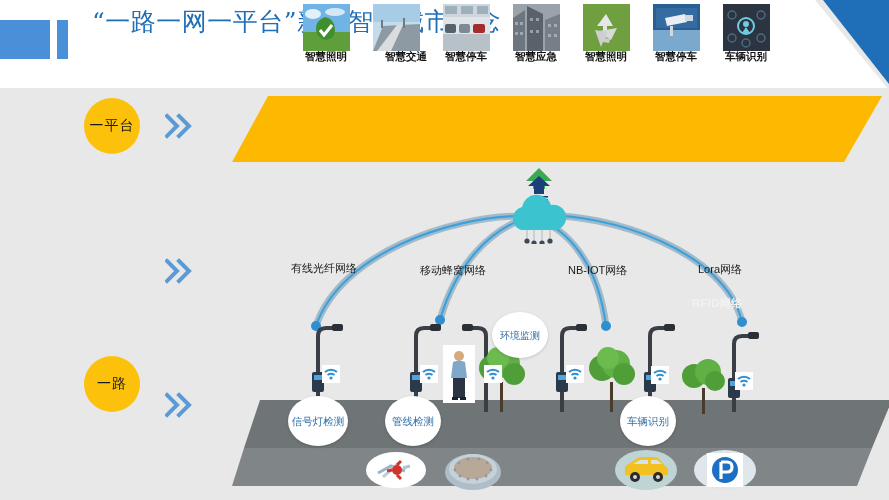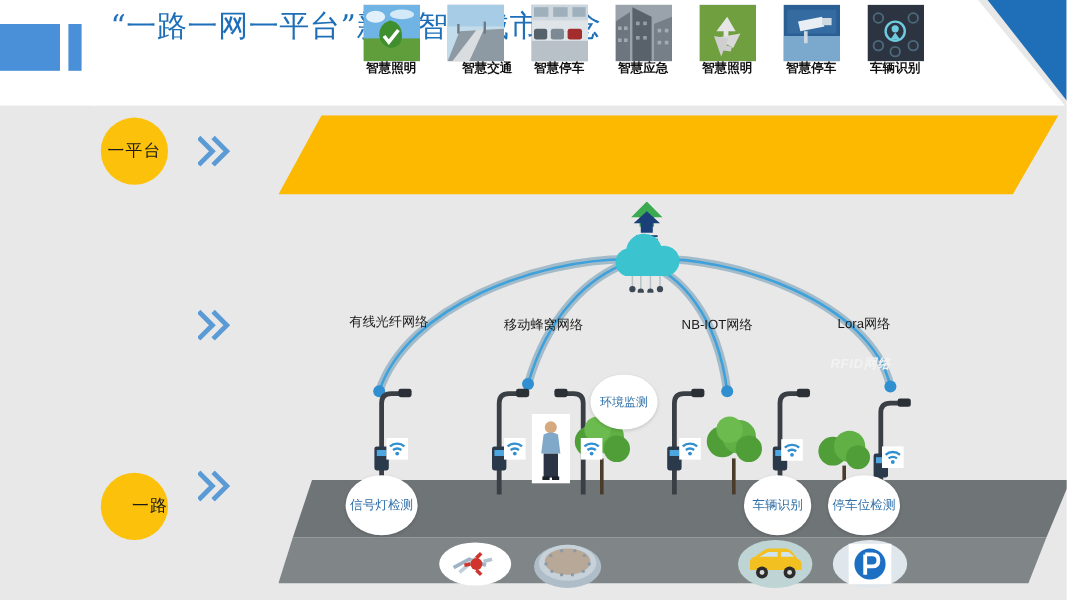--- a/index.html
+++ b/index.html
@@ -105,21 +105,20 @@
     white-space: nowrap;
   }
   .rfid-ghost {
     position: absolute;
     left: 692px; top: 296px;
     font-size: 11px;
     color: #f2f2f2;
     letter-spacing: 0.5px;
     white-space: nowrap;
     font-weight: bold;
-    font-style: italic;
   }
 
   .bubble {
     position: absolute;
     border-radius: 50%;
     background: #ffffff;
     display: flex; align-items: center; justify-content: center;
     text-align: center;
     color: #2f6fa8;
     font-size: 10.5px;
@@ -334,21 +333,21 @@
     <circle cx="46" cy="75" r="2.6" fill="#3d4a55"></circle>
     <circle cx="54" cy="73" r="2.6" fill="#3d4a55"></circle>
   </svg>
 
   <div class="net-label" style="left:291px; top:261px;">有线光纤网络</div>
   <div class="net-label" style="left:420px; top:263px;">移动蜂窝网络</div>
   <div class="net-label" style="left:568px; top:263px;">NB-IOT网络</div>
   <div class="net-label" style="left:698px; top:262px;">Lora网络</div>
   <div class="rfid-ghost">RFID网络</div>
 
-  <div class="row-label" style="left:84px; top:394px;justify-content:flex-end;">
+  <div class="row-label" style="left:84px; top:356px;">
     <span>一路</span>
   </div>
   <div class="chev" style="left:165px; top:392px;">
     <svg width="34" height="26" viewBox="0 0 34 26">
       <path d="M2,3 L12,13 L2,23" stroke="#5b9bd5" stroke-width="4" fill="none" stroke-linecap="square"></path>
       <path d="M14,3 L24,13 L14,23" stroke="#5b9bd5" stroke-width="4" fill="none" stroke-linecap="square"></path>
     </svg>
   </div>
 
   <svg style="position:absolute; left:232px; top:400px; width:660px; height:100px;" viewBox="0 0 660 100" preserveAspectRatio="none">
@@ -472,25 +471,25 @@
     <rect x="17" y="52" width="6" height="3" fill="#1a1f28"></rect>
   </svg>
 
   <div class="env-bubble">
     <span>环境监测</span>
   </div>
 
   <div class="bubble" style="left:288px; top:396px; width:60px; height:50px;">
     <span>信号灯检测</span>
   </div>
+  <div class="bubble" style="left:385px; top:396px; width:56px; height:50px;">
+    <span>管线检测</span>
+  </div>
   <div class="bubble" style="left:620px; top:396px; width:56px; height:50px;">
     <span>车辆识别</span>
-  </div>
-  <div class="bubble" style="left:690px; top:396px; width:60px; height:50px;">
-    <span>停车位检测</span>
   </div>
 
   <div class="icon-pill" style="left:366px; top:452px; width:60px; height:36px; background:#ffffff;">
     <svg width="42" height="26" viewBox="0 0 42 26">
       <path d="M3,16 L16,9 L30,14" stroke="#9fb3c4" stroke-width="3" fill="none"></path>
       <path d="M8,20 L24,6" stroke="#c2cfd9" stroke-width="3" fill="none"></path>
       <circle cx="22" cy="13" r="5" fill="#d0342c"></circle>
       <path d="M22,8 l4,-4 M22,18 l4,4 M17,13 l-5,1" stroke="#d0342c" stroke-width="3"></path>
       <path d="M28,11 l7,-2" stroke="#b3c4d1" stroke-width="3"></path>
     </svg>

